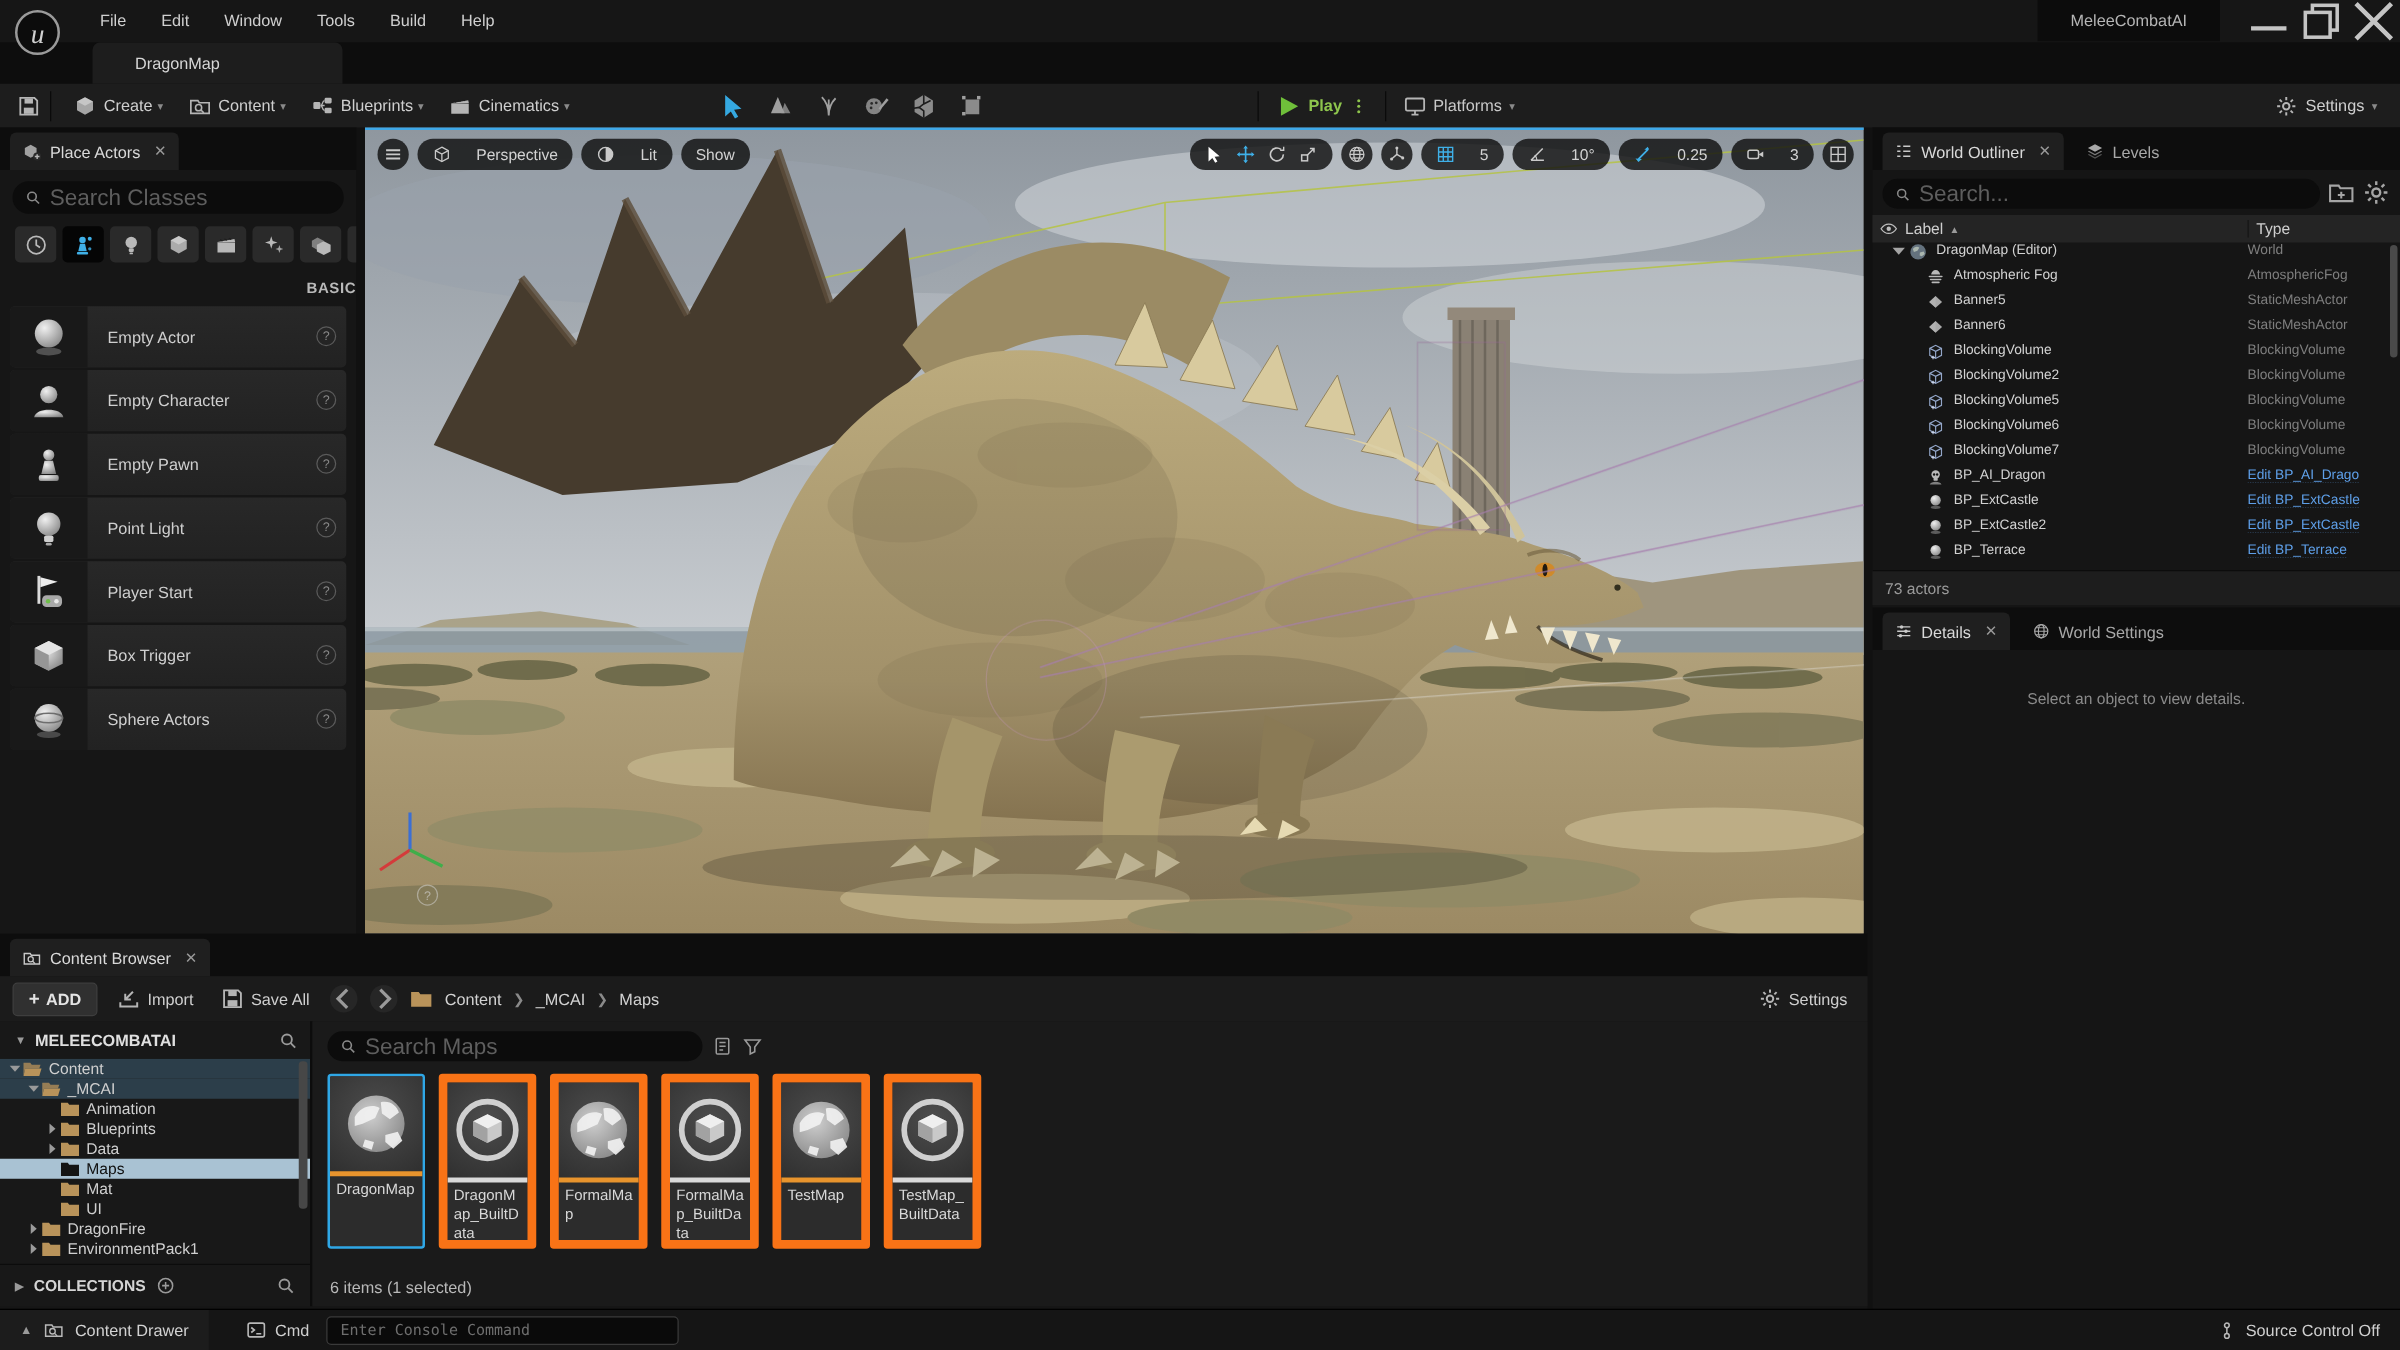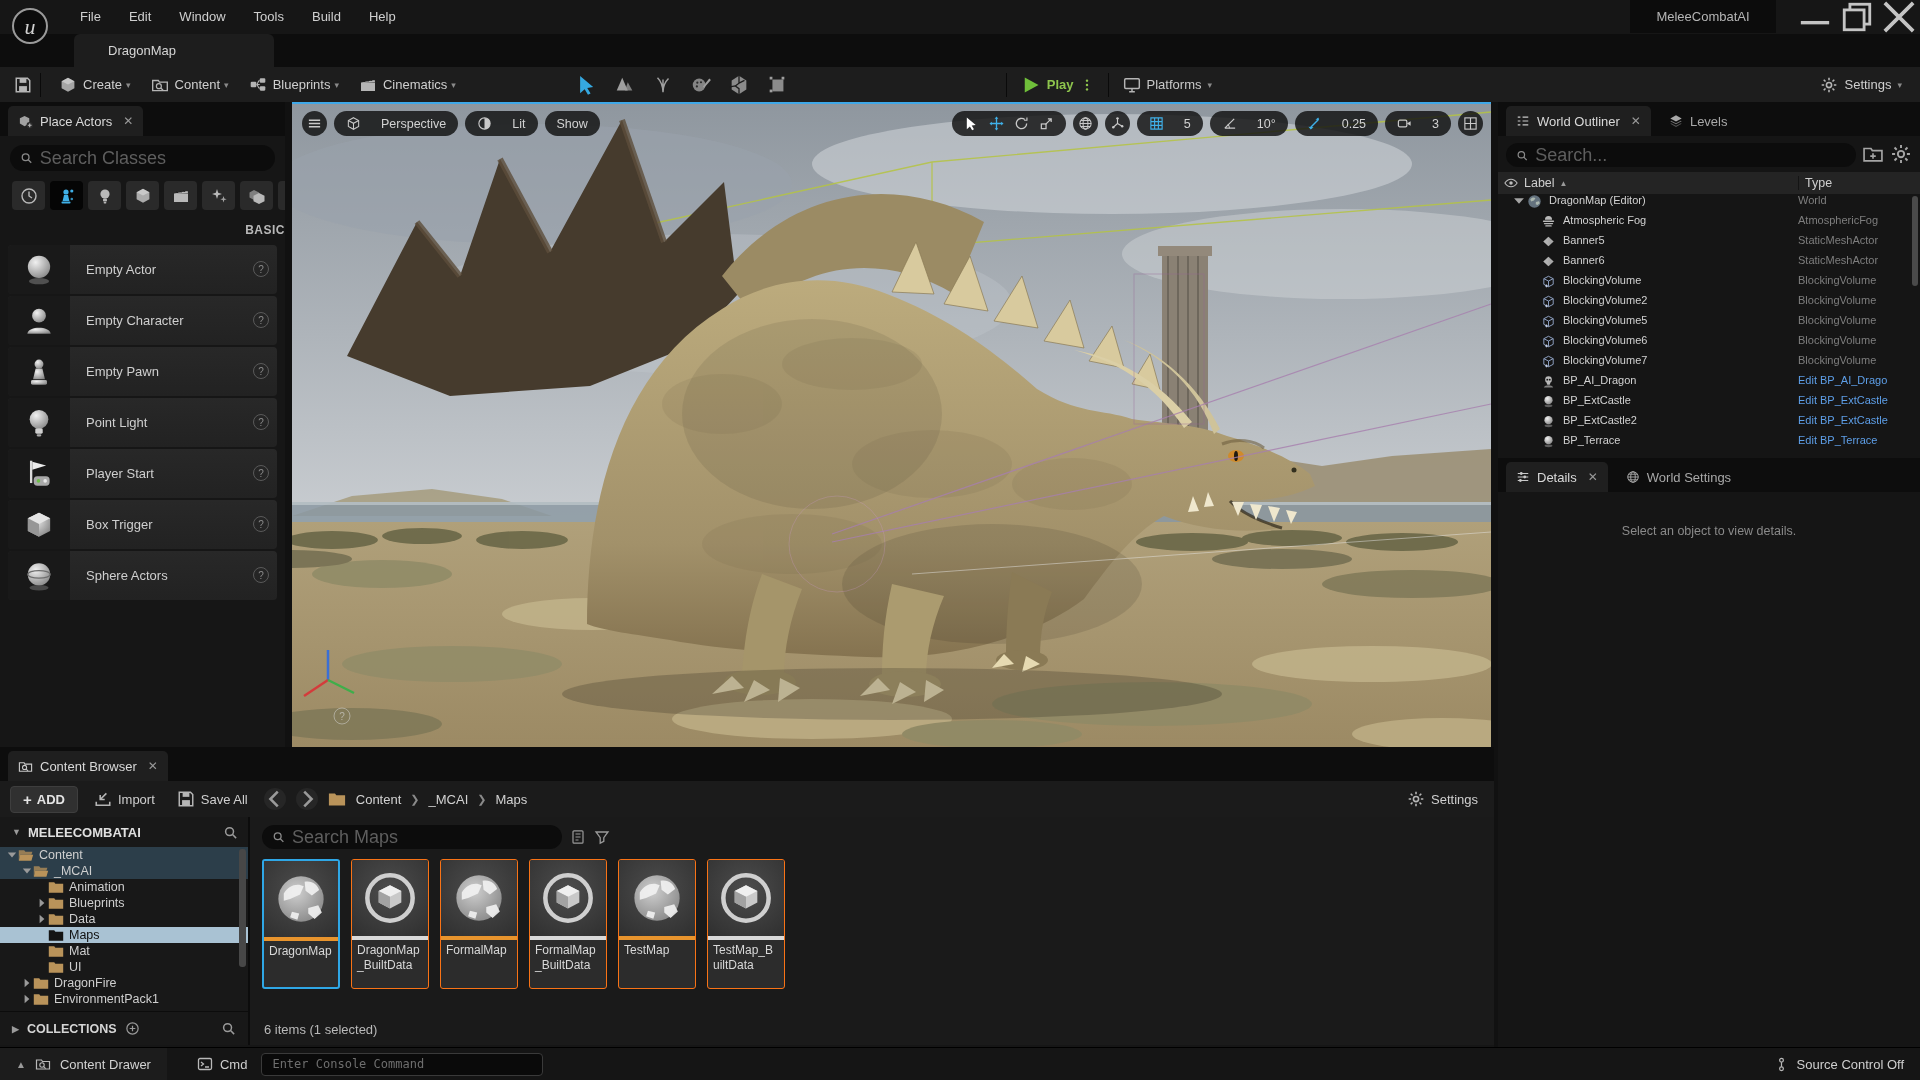--- a/index.html
+++ b/index.html
@@ -117,21 +117,21 @@
   .tree-row.selected { background:#a9c2d3; color:#101010; }
   .tree-row.selected .ficon { color:#141414; }
   .tree-row.hl { background:#2c3e4a; }
   .tree-scroll { position:absolute; right:2px; top:2px; width:7px; height:118px; border-radius:3px; background:#474747; }
   .collections { position:absolute; left:0; bottom:0; width:100%; height:34px; border-top:1px solid #0c0c0c;
                  display:flex; align-items:center; gap:8px; padding:0 12px; font-size:12.5px; font-weight:bold; color:#d5d5d5; }
   .cb-right { flex:1; position:relative; background:#1a1a1a; }
   .cb-search-row { display:flex; align-items:center; gap:8px; padding:8px 10px 4px 12px; }
   .cb-search-row .searchbox { width:300px; height:24px; background:#0c0c0c; }
   .tiles { display:flex; gap:11px; padding:6px 0 0 12px; }
-  .tile { width:78px; border-radius:3px; background:#2c2c2c; overflow:hidden; border:1px solid #f97316; }
+  .tile { width:78px; border-radius:3px; background:#2c2c2c; overflow:hidden; border:7px solid #f97316; }
   .tile.selected { border:2px solid #2fa7e6; }
   .thumb { height:76px; background:radial-gradient(circle at 50% 38%, #4c4c4c, #2f2f2f); display:flex; align-items:center; justify-content:center; }
   .thumb .icon { width:58px; height:58px; }
   .strip { height:4px; background:#d9d9d9; }
   .tile.level .strip { background:#e8942d; }
   .tname { height:46px; padding:3px 5px; font-size:12px; color:#d8d8d8; word-break:break-all; line-height:1.25; }
   .cb-status { position:absolute; left:14px; bottom:8px; font-size:13px; color:#b9b9b9; }
 
   
   .statusbar { left:0; top:1047px; width:1920px; height:33px; background:#151515; border-top:1px solid #000;
@@ -981,20 +981,21 @@
             <svg viewBox="0 0 16 16">
               <circle cx="8" cy="6.6" r="4.4" fill="url(#ballg)"></circle>
               <ellipse cx="8" cy="12.6" rx="4.2" ry="1.4" fill="#6e6e6e" opacity=".8"></ellipse>
             </svg>
           </span>
           <span class="olabel">BP_Terrace</span>
           <span class="otype edit-link">Edit BP_Terrace</span>
         </div>
       <div class="outl-scroll"></div>
     </div>
+    <div class="outl-footer">73 actors</div>
     <div class="ptab-row" style="margin-top:2px">
       <div class="ptab">
         <span class="icon" style="width:14px;height:14px;color:#c9c9c9">
             <svg viewBox="0 0 16 16" stroke="currentColor" stroke-width="1.3" fill="currentColor">
               <path d="M2 4h12M2 8h12M2 12h12" fill="none"></path>
               <circle cx="6" cy="4" r="1.6" stroke="none"></circle>
               <circle cx="10" cy="8" r="1.6" stroke="none"></circle>
               <circle cx="5" cy="12" r="1.6" stroke="none"></circle>
             </svg>
           </span>

